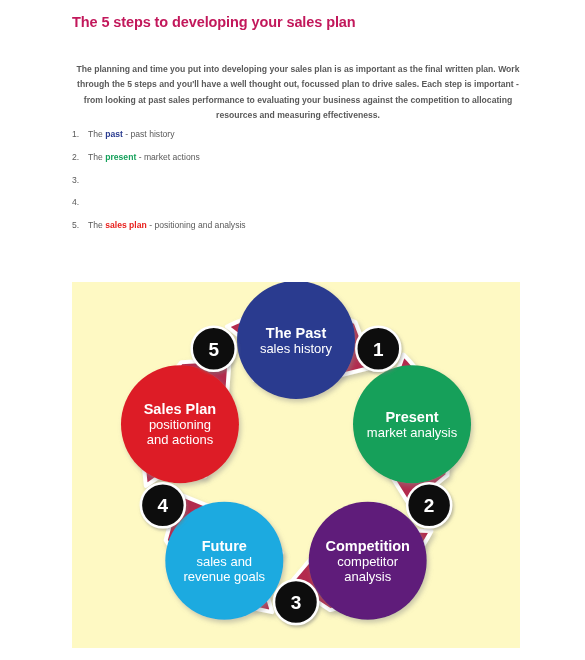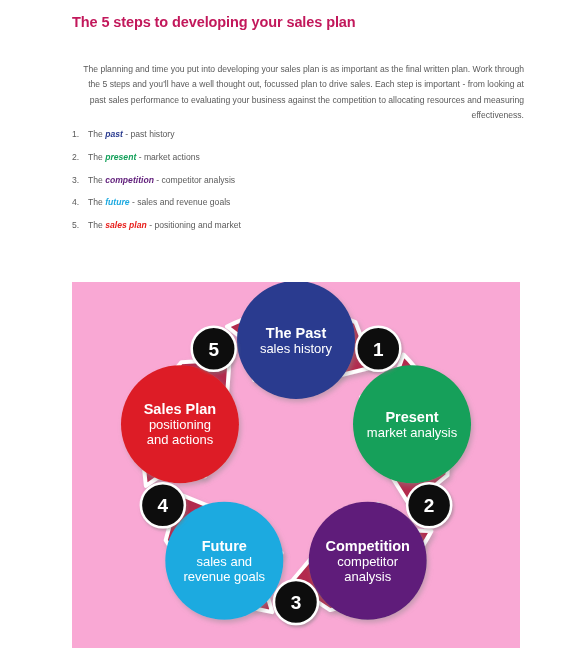--- a/index.html
+++ b/index.html
@@ -30,50 +30,51 @@
     letter-spacing: -0.1px;
   }
   .intro {
     position: absolute;
     left: 72px;
     top: 62px;
     width: 452px;
     font-size: 8.6px;
     line-height: 15.3px;
     color: #5a5a5a;
-    text-align: right;
+    text-align: center;
+    font-weight: bold;
   }
   .steps {
     position: absolute;
     left: 72px;
     top: 128px;
     width: 340px;
   }
   .step-row {
     display: flex;
     font-size: 8.6px;
     color: #5a5a5a;
     line-height: 12px;
     margin-bottom: 10.8px;
   }
   .step-num {
     width: 16px;
     flex: 0 0 16px;
     color: #5a5a5a;
   }
   .step-text { white-space: nowrap; }
-  .kw { font-weight: bold; font-style: italic; }
+  .kw { font-weight: bold; }
 
   .diagram-panel {
     position: absolute;
     left: 72px;
     top: 282px;
     width: 448px;
     height: 366px;
-    background: #f9a8d4;
+    background: #fef9c3;
   }
   .diagram-panel svg { display: block; }
 
   .lbl-main {
     font-family: "Liberation Sans", sans-serif;
     font-weight: bold;
     fill: #ffffff;
   }
   .lbl-sub {
     font-family: "Liberation Sans", sans-serif;
@@ -100,29 +101,27 @@
     <div class="step-row">
       <span class="step-num">1.</span>
       <span class="step-text"><span>The </span><span class="kw" id="kw0" style="color: rgb(42, 59, 143);">past</span><span> - past history</span></span>
     </div>
     <div class="step-row">
       <span class="step-num">2.</span>
       <span class="step-text"><span>The </span><span class="kw" id="kw1" style="color: rgb(19, 160, 90);">present</span><span> - market actions</span></span>
     </div>
     <div class="step-row">
       <span class="step-num">3.</span>
-      <span class="step-text"><span>The </span><span class="kw" id="kw2" style="color: rgb(95, 29, 122);">competition</span><span> - competitor analysis</span></span>
     </div>
     <div class="step-row">
       <span class="step-num">4.</span>
-      <span class="step-text"><span>The </span><span class="kw" id="kw3" style="color: rgb(30, 170, 224);">future</span><span> - sales and revenue goals</span></span>
     </div>
     <div class="step-row">
       <span class="step-num">5.</span>
-      <span class="step-text"><span>The </span><span class="kw" id="kw4" style="color: rgb(232, 33, 30);">sales plan</span><span> - positioning and market</span></span>
+      <span class="step-text"><span>The </span><span class="kw" id="kw4" style="color: rgb(232, 33, 30);">sales plan</span><span> - positioning and analysis</span></span>
     </div>
   </div>
 
   <div class="diagram-panel">
     <svg id="cycle-svg" width="448" height="366" viewBox="0 0 448 366">
       <defs>
         <filter id="softshadow" x="-40%" y="-40%" width="180%" height="180%">
           <feDropShadow dx="2" dy="3" stdDeviation="2.5" flood-color="#8a8a8a" flood-opacity="0.45"></feDropShadow>
         </filter>
         <filter id="tinyshadow" x="-40%" y="-40%" width="180%" height="180%">

